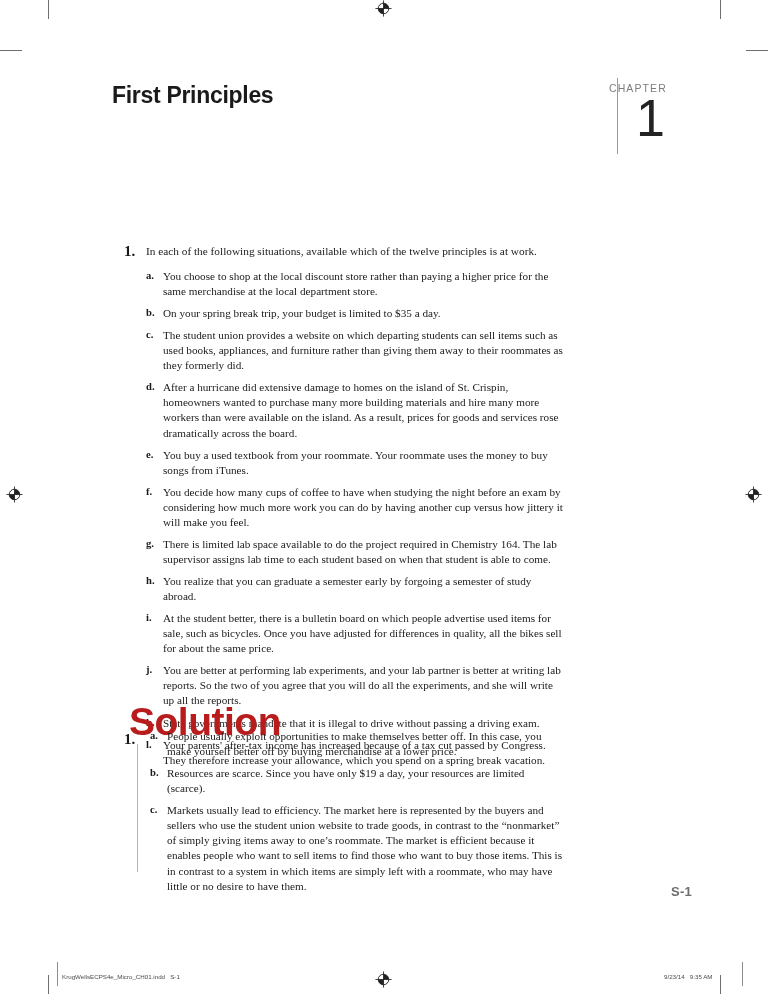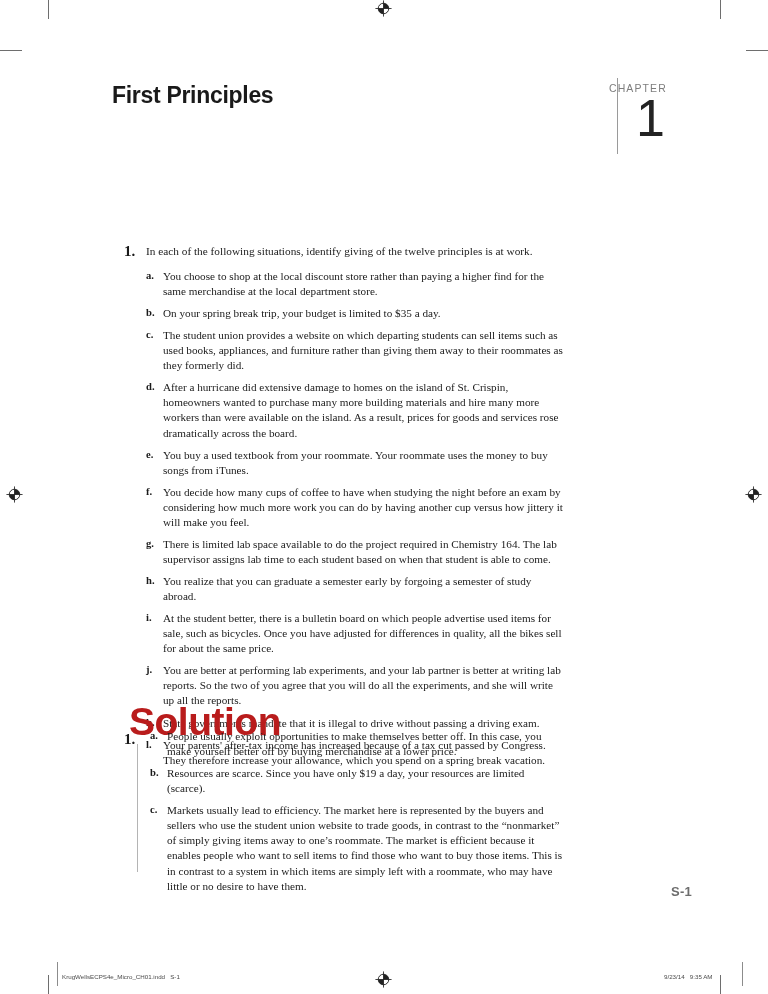--- a/index.html
+++ b/index.html
@@ -255,26 +255,26 @@
 </div>
 
 <div class="page-title">First Principles</div>
 <div class="chapter-rule"></div>
 <div class="chapter-label">CHAPTER</div>
 <div class="chapter-number">1</div>
 
 <div class="qblock" id="question-block">
   <div class="q-row">
     <div class="q-number">1.</div>
-    <div class="q-stem">In each of the following situations, identify giving of the twelve principles is at work.</div>
+    <div class="q-stem">In each of the following situations, available which of the twelve principles is at work.</div>
   </div>
   <ul class="sub-list">
     <li class="sub-item first">
       <span class="sub-letter">a.</span>
-      <span class="sub-text">You choose to shop at the local discount store rather than paying a higher find for the same merchandise at the local department store.</span>
+      <span class="sub-text">You choose to shop at the local discount store rather than paying a higher price for the same merchandise at the local department store.</span>
     </li>
     <li class="sub-item">
       <span class="sub-letter">b.</span>
       <span class="sub-text">On your spring break trip, your budget is limited to $35 a day.</span>
     </li>
     <li class="sub-item">
       <span class="sub-letter">c.</span>
       <span class="sub-text">The student union provides a website on which departing students can sell items such as used books, appliances, and furniture rather than giving them away to their roommates as they formerly did.</span>
     </li>
     <li class="sub-item">

